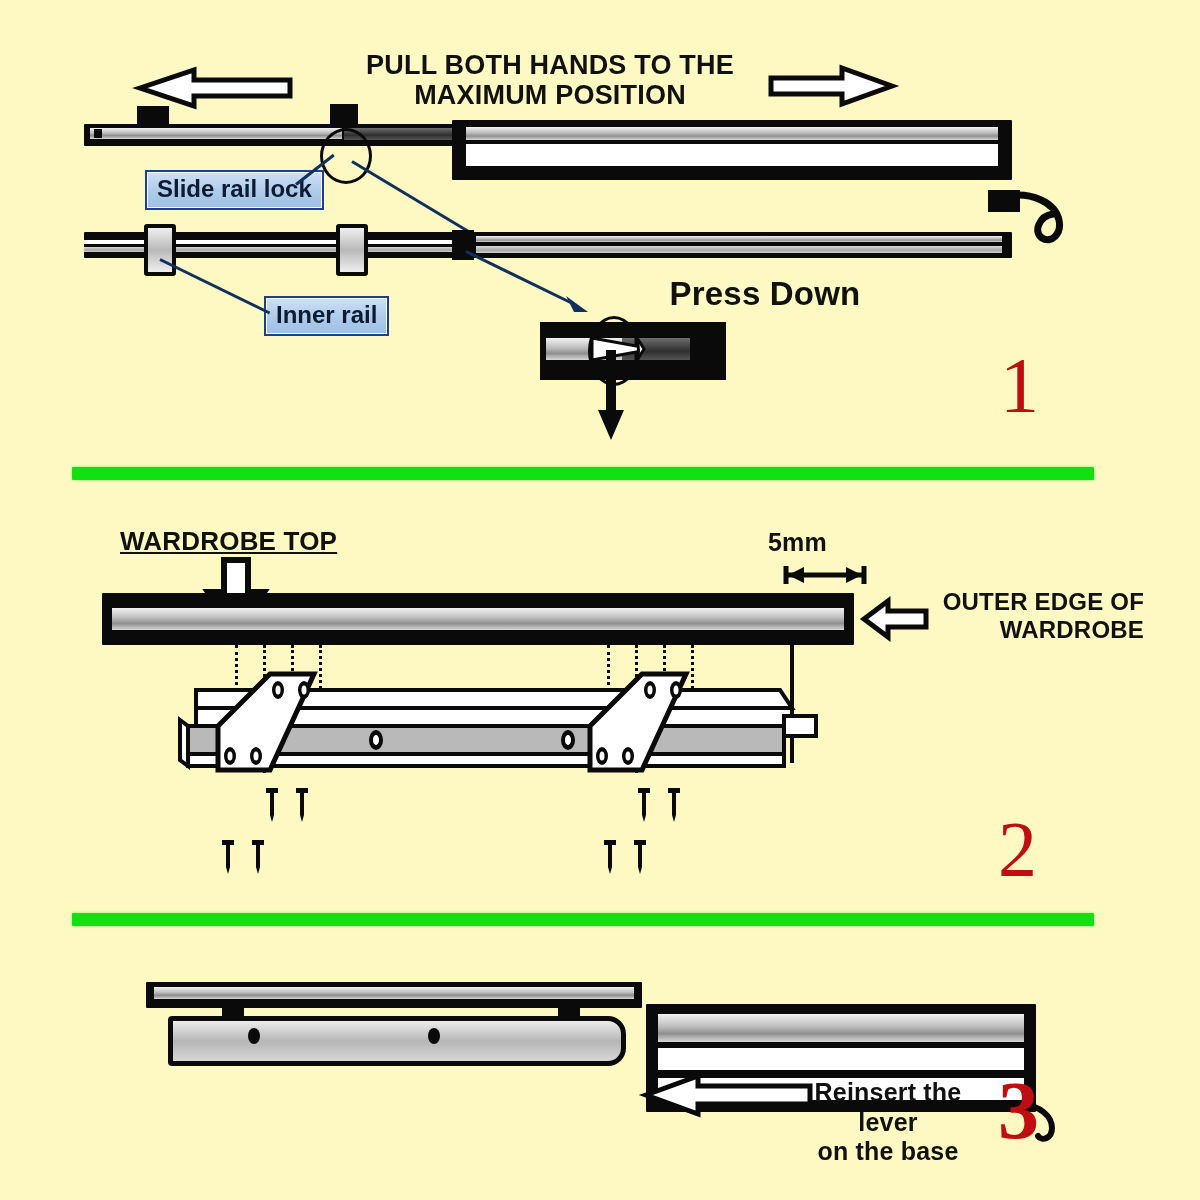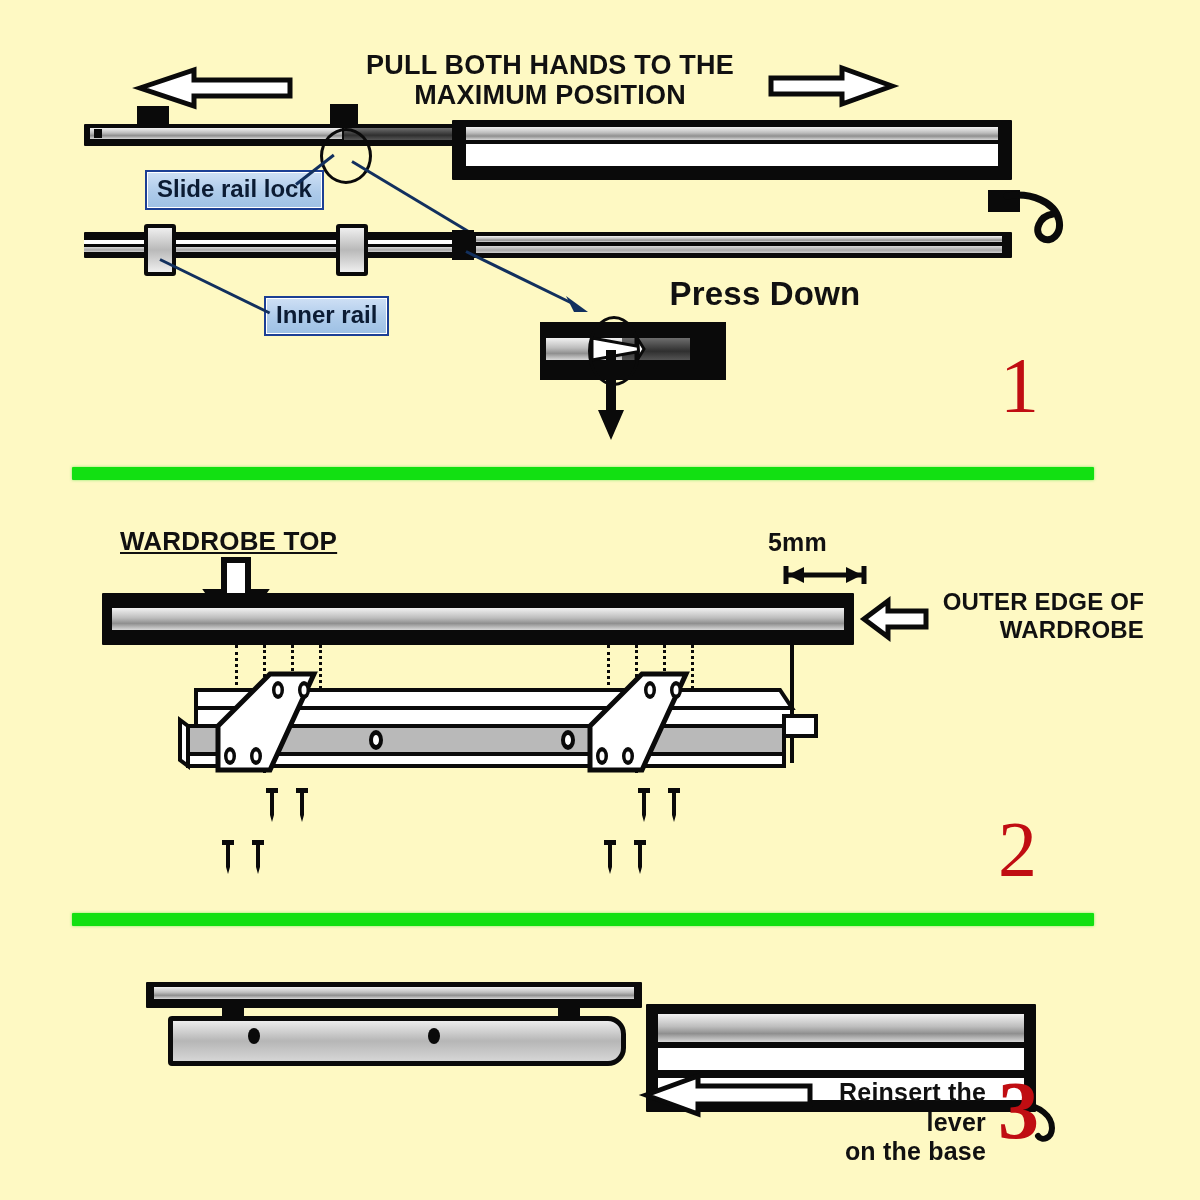--- a/index.html
+++ b/index.html
@@ -12,21 +12,21 @@
   .hdr{
     font-family:"Liberation Sans","DejaVu Sans",sans-serif;
     font-weight:700;color:#111;letter-spacing:.2px;
     text-align:center;line-height:1.12;white-space:pre-line;
   }
   .t-pull{font-size:27px;}
   .t-press{font-size:33px;font-weight:700;}
   .t-wardrobe{font-size:26px;font-weight:700;}
   .t-outer{font-size:24px;font-weight:700;line-height:1.15;}
   .t-5mm{font-size:25px;font-weight:700;}
-  .t-reinsert{font-size:25px;font-weight:700;line-height:1.18;text-align:right;}
+  .t-reinsert{font-size:25px;font-weight:700;line-height:1.18;text-align:center;}
 
   
   .labelbox{
     background:linear-gradient(#cfe0f5,#aecbea 55%,#9dc0e4);
     border:2px solid #1c3f94;
     color:#0b1b33;font-weight:700;font-size:24px;
     padding:3px 10px 5px 10px;white-space:nowrap;
     box-shadow:0 0 0 1px #ffffff inset;
   }
 

